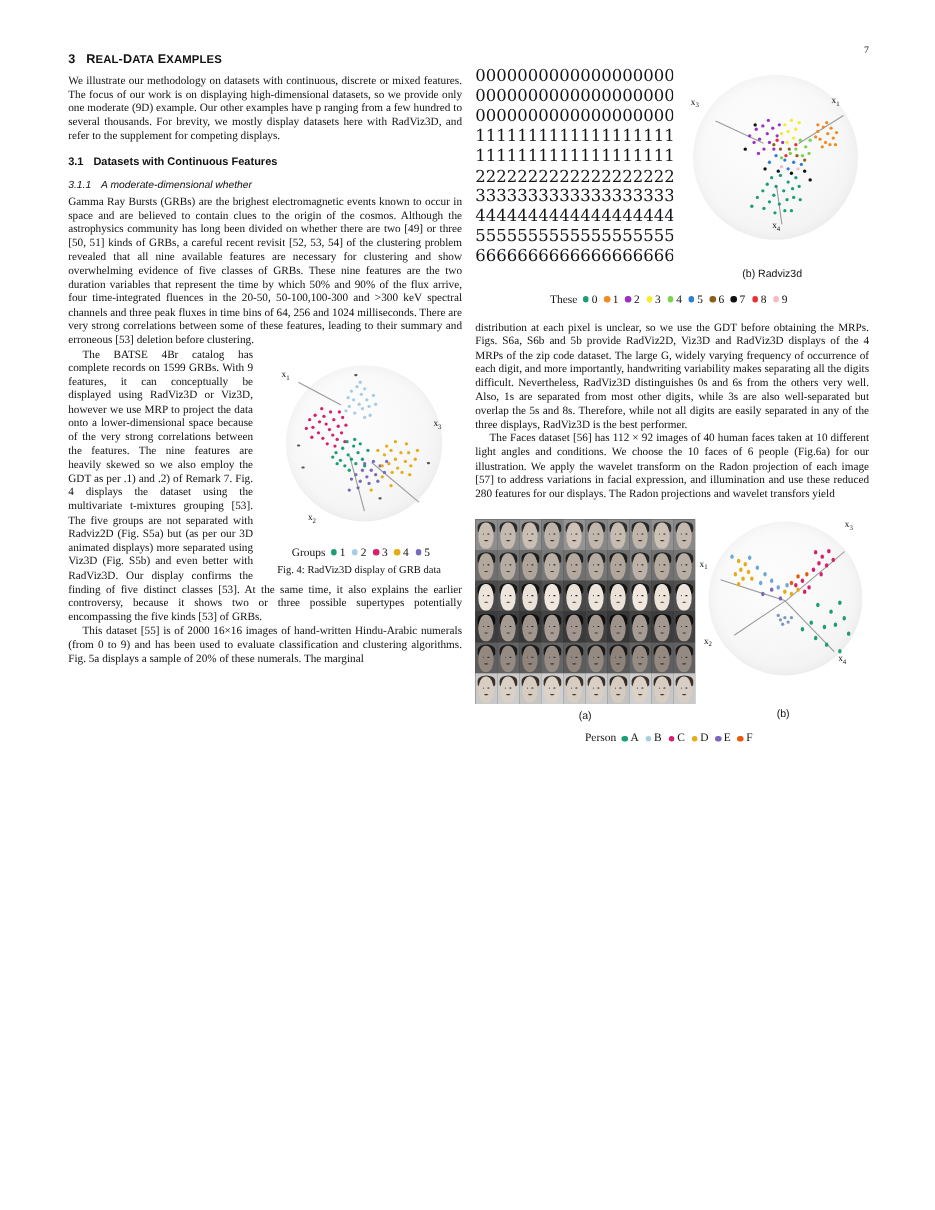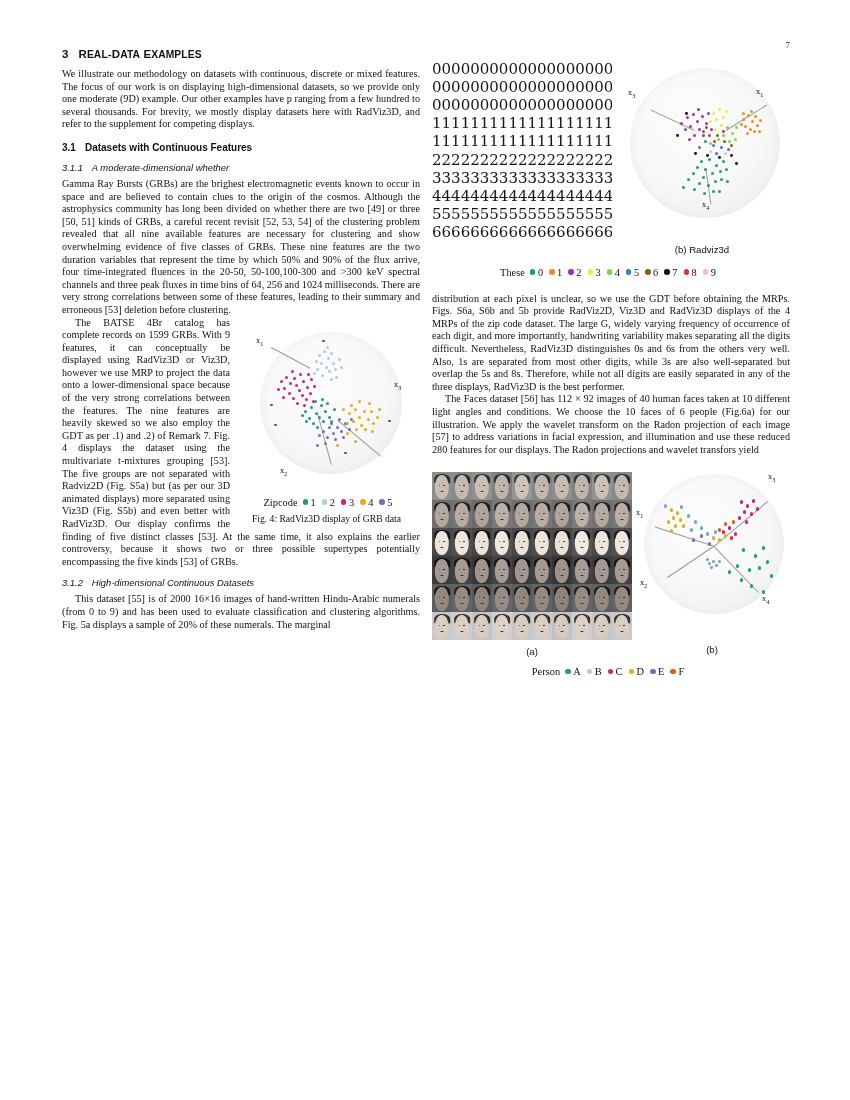--- a/index.html
+++ b/index.html
@@ -224,21 +224,21 @@
           <div class="pt" style="left:128px;top:88px;width:2.6px;height:2.6px;background:#555;"></div>
           <div class="pt" style="left:84px;top:120px;width:2.6px;height:2.6px;background:#555;"></div>
         </div>
 
         <div class="axlab" style="left:14px;top:16px;">x<sub>1</sub></div>
         <div class="axlab" style="left:152px;top:60px;">x<sub>3</sub></div>
         <div class="axlab" style="left:38px;top:146px;">x<sub>2</sub></div>
       </div>
 
       <div class="legend" style="margin-top:12px;">
-        <span class="lbl">Zipcode</span>
+        <span class="lbl">Groups</span>
         <span class="item">
             <span class="dot" style="background: rgb(27, 158, 119);"></span>
             <span class="txt">1</span>
           </span>
         <span class="item">
             <span class="dot" style="background: rgb(166, 206, 227);"></span>
             <span class="txt">2</span>
           </span>
         <span class="item">
             <span class="dot" style="background: rgb(214, 32, 110);"></span>
@@ -254,23 +254,20 @@
           </span>
       </div>
 
       <div class="caption" style="text-indent:10px;">Fig. 4: RadViz3D display of GRB data</div>
     </div>
 
     <p class="indent">The BATSE 4Br catalog has complete records on 1599 GRBs. With 9 features, it can conceptually be displayed using RadViz3D or Viz3D, however we use MRP to project the data onto a lower-dimensional space because of the very strong correlations between the features. The nine features are heavily skewed so we also employ the GDT as per .1) and .2) of Remark 7. Fig. 4 displays the dataset using the multivariate t-mixtures grouping [53]. The five groups are not separated with Radviz2D (Fig. S5a) but (as per our 3D animated displays) more separated using Viz3D (Fig. S5b) and even better with RadViz3D. Our display confirms the finding of five distinct classes [53]. At the same time, it also explains the earlier controversy, because it shows two or three possible supertypes potentially encompassing the five kinds [53] of GRBs.</p>
 
     <div class="flow-after"></div>
 
-    <h4 class="subsub">
-      <span class="num">3.1.2</span><span>High-dimensional Continuous Datasets</span>
-    </h4>
 
 
 
     <p class="indent">This dataset [55] is of 2000 16×16 images of hand-written Hindu-Arabic numerals (from 0 to 9) and has been used to evaluate classification and clustering algorithms. Fig. 5a displays a sample of 20% of these numerals. The marginal</p>
   </div>
 
   <div class="col col-right">
 
     <div>
       <div class="fig5row">

